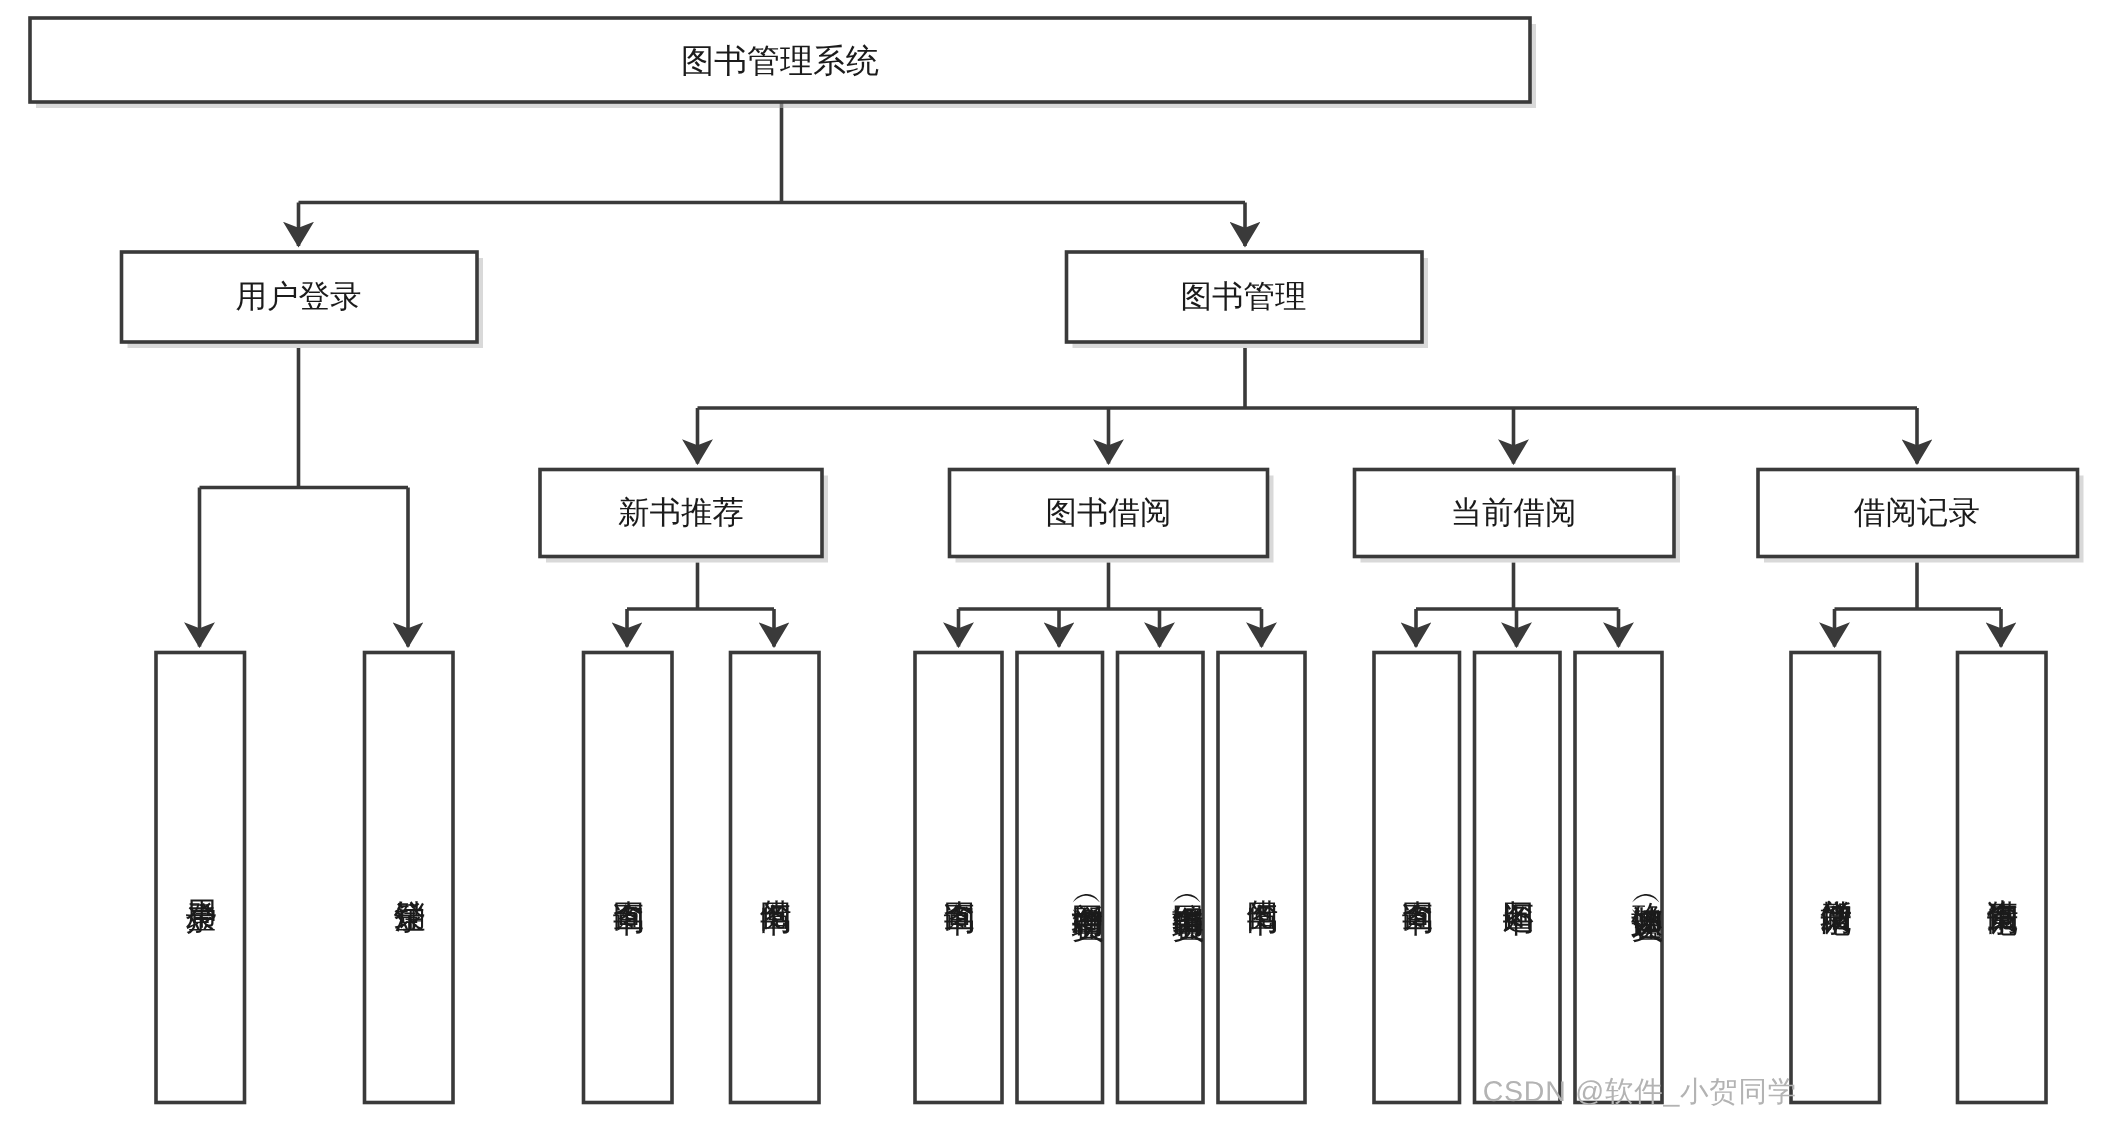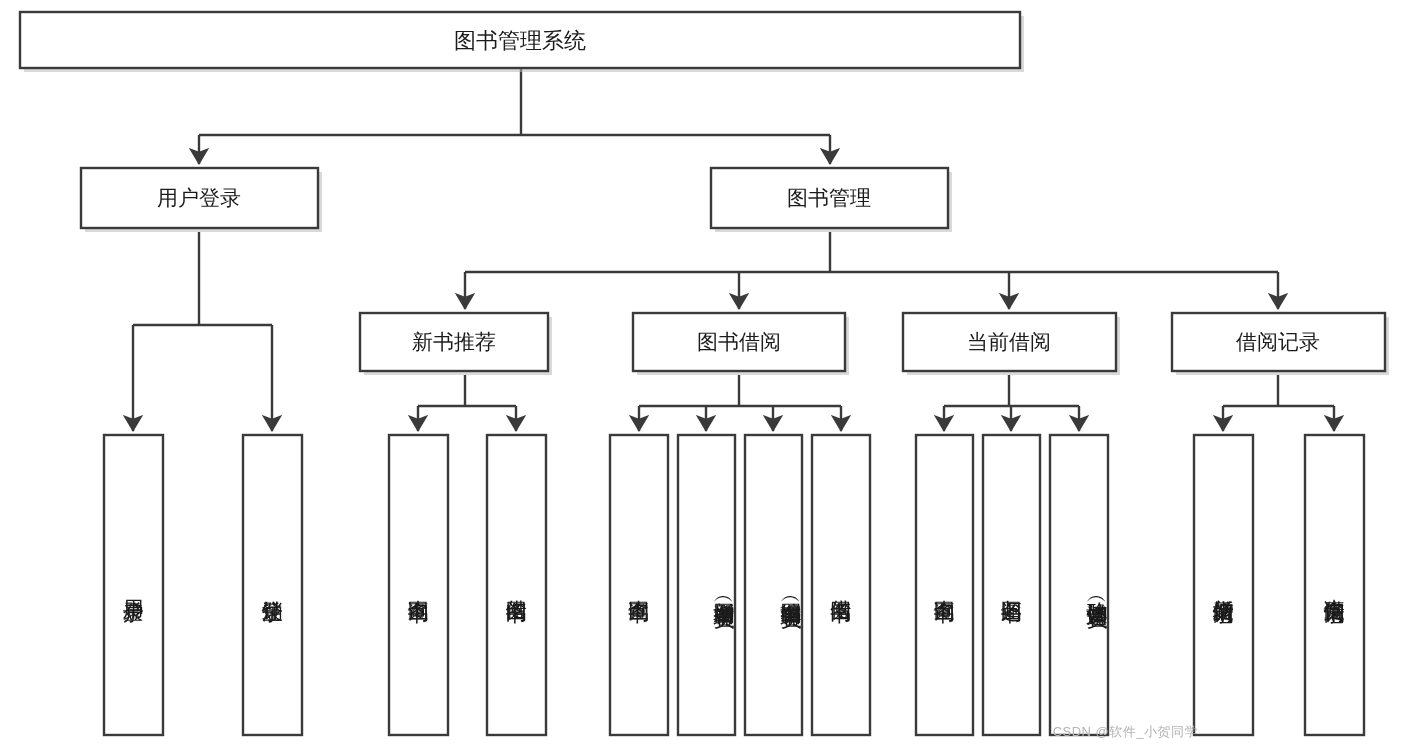--- a/index.html
+++ b/index.html
@@ -72,21 +72,21 @@
     color: #1b1b1b;
     white-space: nowrap;
     pointer-events: none;
     user-select: none;
   }
   #watermark {
     position: absolute;
     right: 10px;
     bottom: 6px;
     font-family: "Liberation Sans", "DejaVu Sans", sans-serif;
-    font-size: 13px;
+    font-size: 19px;
     color: #b3b3b3;
     letter-spacing: 0.5px;
     white-space: nowrap;
     text-align: right;
   }
 </style>
 </head>
 <body>
 
 <div id="diagram-root">

